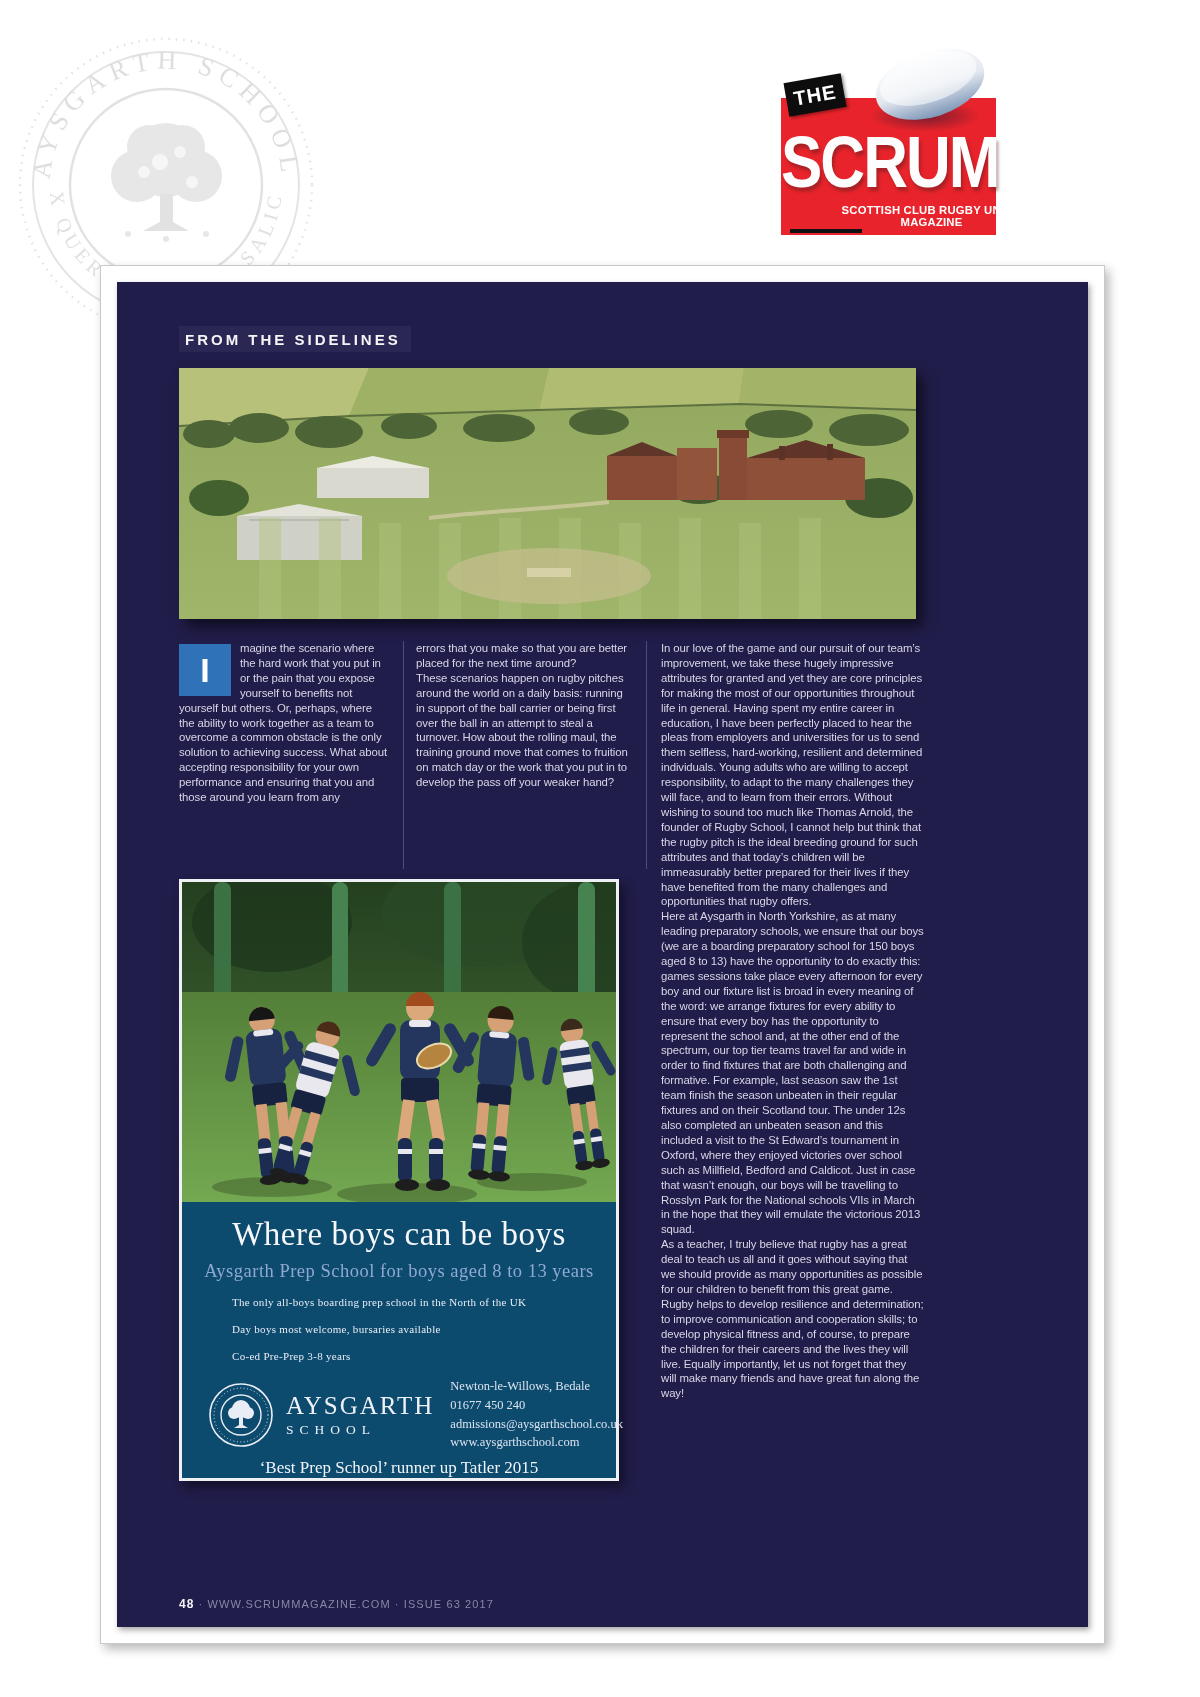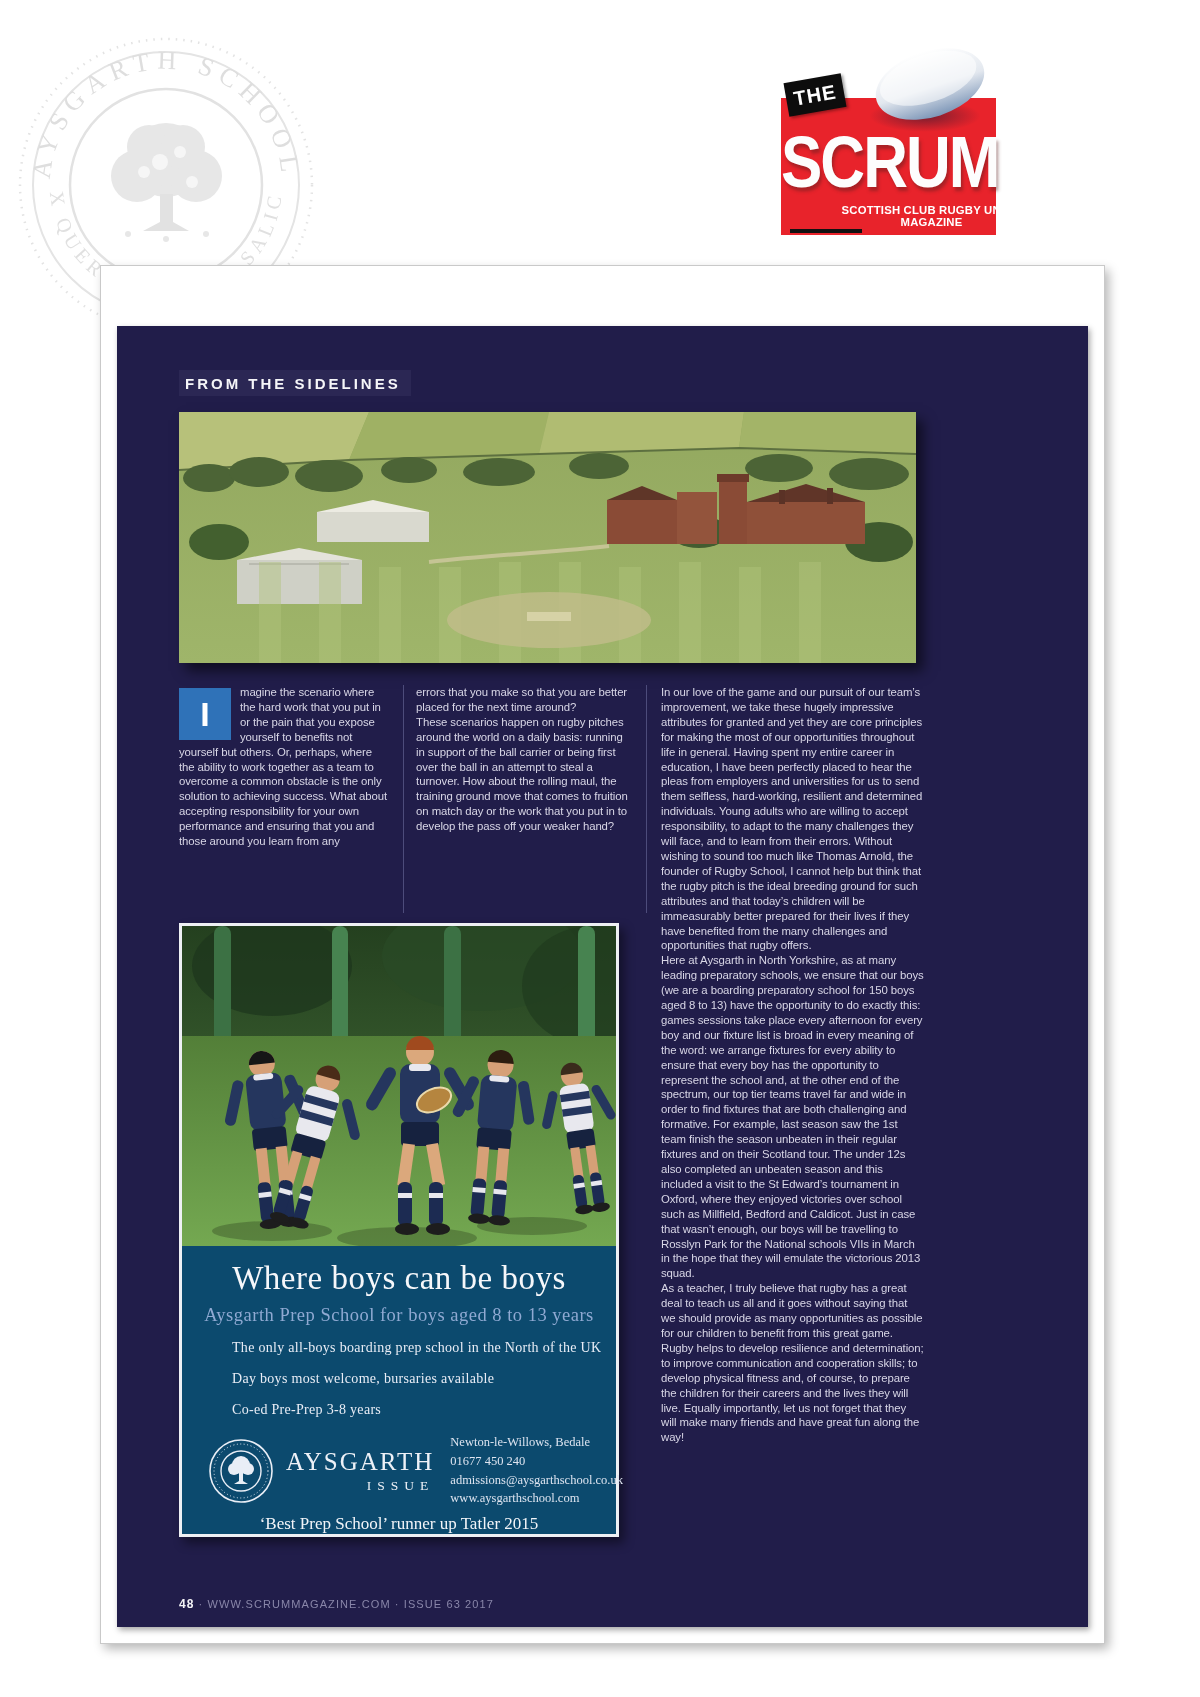--- a/index.html
+++ b/index.html
@@ -23,21 +23,21 @@
     transform:rotate(-10deg);display:flex;align-items:center;justify-content:center;
     color:#ffffff;font-size:20px;font-weight:bold;letter-spacing:1px;box-shadow:2px 2px 3px rgba(0,0,0,.35);}
   .ball-shadow{position:absolute;left:150px;top:62px;width:112px;height:32px;
     background:radial-gradient(ellipse at center,rgba(25,25,50,.55) 0%,rgba(25,25,50,0) 70%);}
   .rugby-ball{position:absolute;left:146px;top:6px;width:122px;height:80px;}
 
   
   .page-frame{position:absolute;left:100px;top:265px;width:1003px;height:1377px;background:#ffffff;
     border:1.5px solid #c9c9c9;box-shadow:4px 5px 10px rgba(0,0,0,.28);z-index:3;}
   .page-navy{position:absolute;left:16px;top:16px;right:16px;bottom:16px;background:#211d4a;
-    box-shadow:2px 3px 6px rgba(0,0,0,.35);overflow:hidden;padding:44px 1px 0 62px;box-sizing:border-box;margin-top:44px;}
+    box-shadow:2px 3px 6px rgba(0,0,0,.35);overflow:hidden;padding:44px 1px 0 62px;box-sizing:border-box;}
 
   .kicker{display:inline-block;background:#2b2754;color:#f5f5f8;font-size:15px;font-weight:bold;
     letter-spacing:3px;padding:5px 10px 4px 6px;}
   .headline{margin-top:12px;font-size:63px;line-height:1;white-space:nowrap;}
   .headline .accent{font-weight:800;color:#3070b5;letter-spacing:-2px;}
   .headline .rest{font-weight:400;color:#f2f2f6;letter-spacing:-2px;margin-left:12px;}
 
   .hero{margin-top:16px;width:737px;height:251px;box-shadow:7px 8px 12px rgba(0,0,0,.55);
     position:relative;overflow:hidden;}
 
@@ -54,24 +54,24 @@
   .two-cols{display:flex;min-height:228px;}
   .left-wrap{width:468px;}
 
   
   .ad{width:434px;margin-top:10px;border:3px solid #eef0f4;background:#0c4a6e;
     box-shadow:5px 6px 10px rgba(0,0,0,.45);font-family:"Liberation Serif",serif;}
   .ad-photo{width:434px;height:320px;display:block;}
   .ad-headline{margin-top:14px;text-align:center;font-size:33px;color:#f6f7fa;letter-spacing:.5px;}
   .ad-sub{margin-top:8px;text-align:center;font-size:18.5px;color:#8fa9d2;letter-spacing:.5px;}
   .ad-bullets{margin:14px 0 0 50px;}
-  .ad-bullets div{font-size:14px;color:#e9edf6;margin-bottom:15px;letter-spacing:.3px;font-family:Liberation Serif, serif;}
+  .ad-bullets div{font-size:11px;color:#e9edf6;margin-bottom:15px;letter-spacing:.3px;font-family:Liberation Serif, serif;}
   .logo-row{display:flex;align-items:center;margin:2px 0 0 26px;}
   .seal{width:66px;height:66px;flex:0 0 auto;}
-  .logo-name-block{margin-left:12px;text-align:right;color:#eef1f7;}
+  .logo-name-block{margin-left:12px;text-align:left;color:#eef1f7;}
   .logo-name{font-size:25px;letter-spacing:2px;}
   .logo-sub{font-size:13.5px;letter-spacing:6px;margin-top:2px;}
   .contact{margin-left:16px;font-size:12.5px;line-height:1.5;color:#dde4f0;}
   .ad-award{margin-top:6px;text-align:center;font-size:17px;color:#f2f4f8;}
 
   
   .page-footer{position:absolute;left:62px;bottom:16px;font-size:11px;letter-spacing:1.1px;}
   .page-footer .num{font-weight:bold;color:#f3f3f6;font-size:12px;}
   .page-footer .rest{color:#8986a9;margin-left:4px;}
 </style>
@@ -359,21 +359,21 @@
                 <circle cx="33" cy="33" r="20" fill="none" stroke="#e9eef6" stroke-width="1.4"></circle>
                 <g fill="#e9eef6">
                   <circle cx="33" cy="27" r="9"></circle>
                     <circle cx="26" cy="31" r="6"></circle>
                     <circle cx="40" cy="31" r="6"></circle>
                   <path d="M31,35 h4 v8 l5,3 h-14 l5,-3 z"></path>
                 </g>
               </svg>
               <div class="logo-name-block">
                 <div class="logo-name">AYSGARTH</div>
-                <div class="logo-sub">ISSUE</div>
+                <div class="logo-sub">SCHOOL</div>
               </div>
               <div class="contact">
                 <div>Newton-le-Willows, Bedale</div>
                 <div>01677 450 240</div>
                 <div>admissions@aysgarthschool.co.uk</div>
                 <div>www.aysgarthschool.com</div>
               </div>
             </div>
             <div class="ad-award">‘Best Prep School’ runner up Tatler 2015</div>
 

